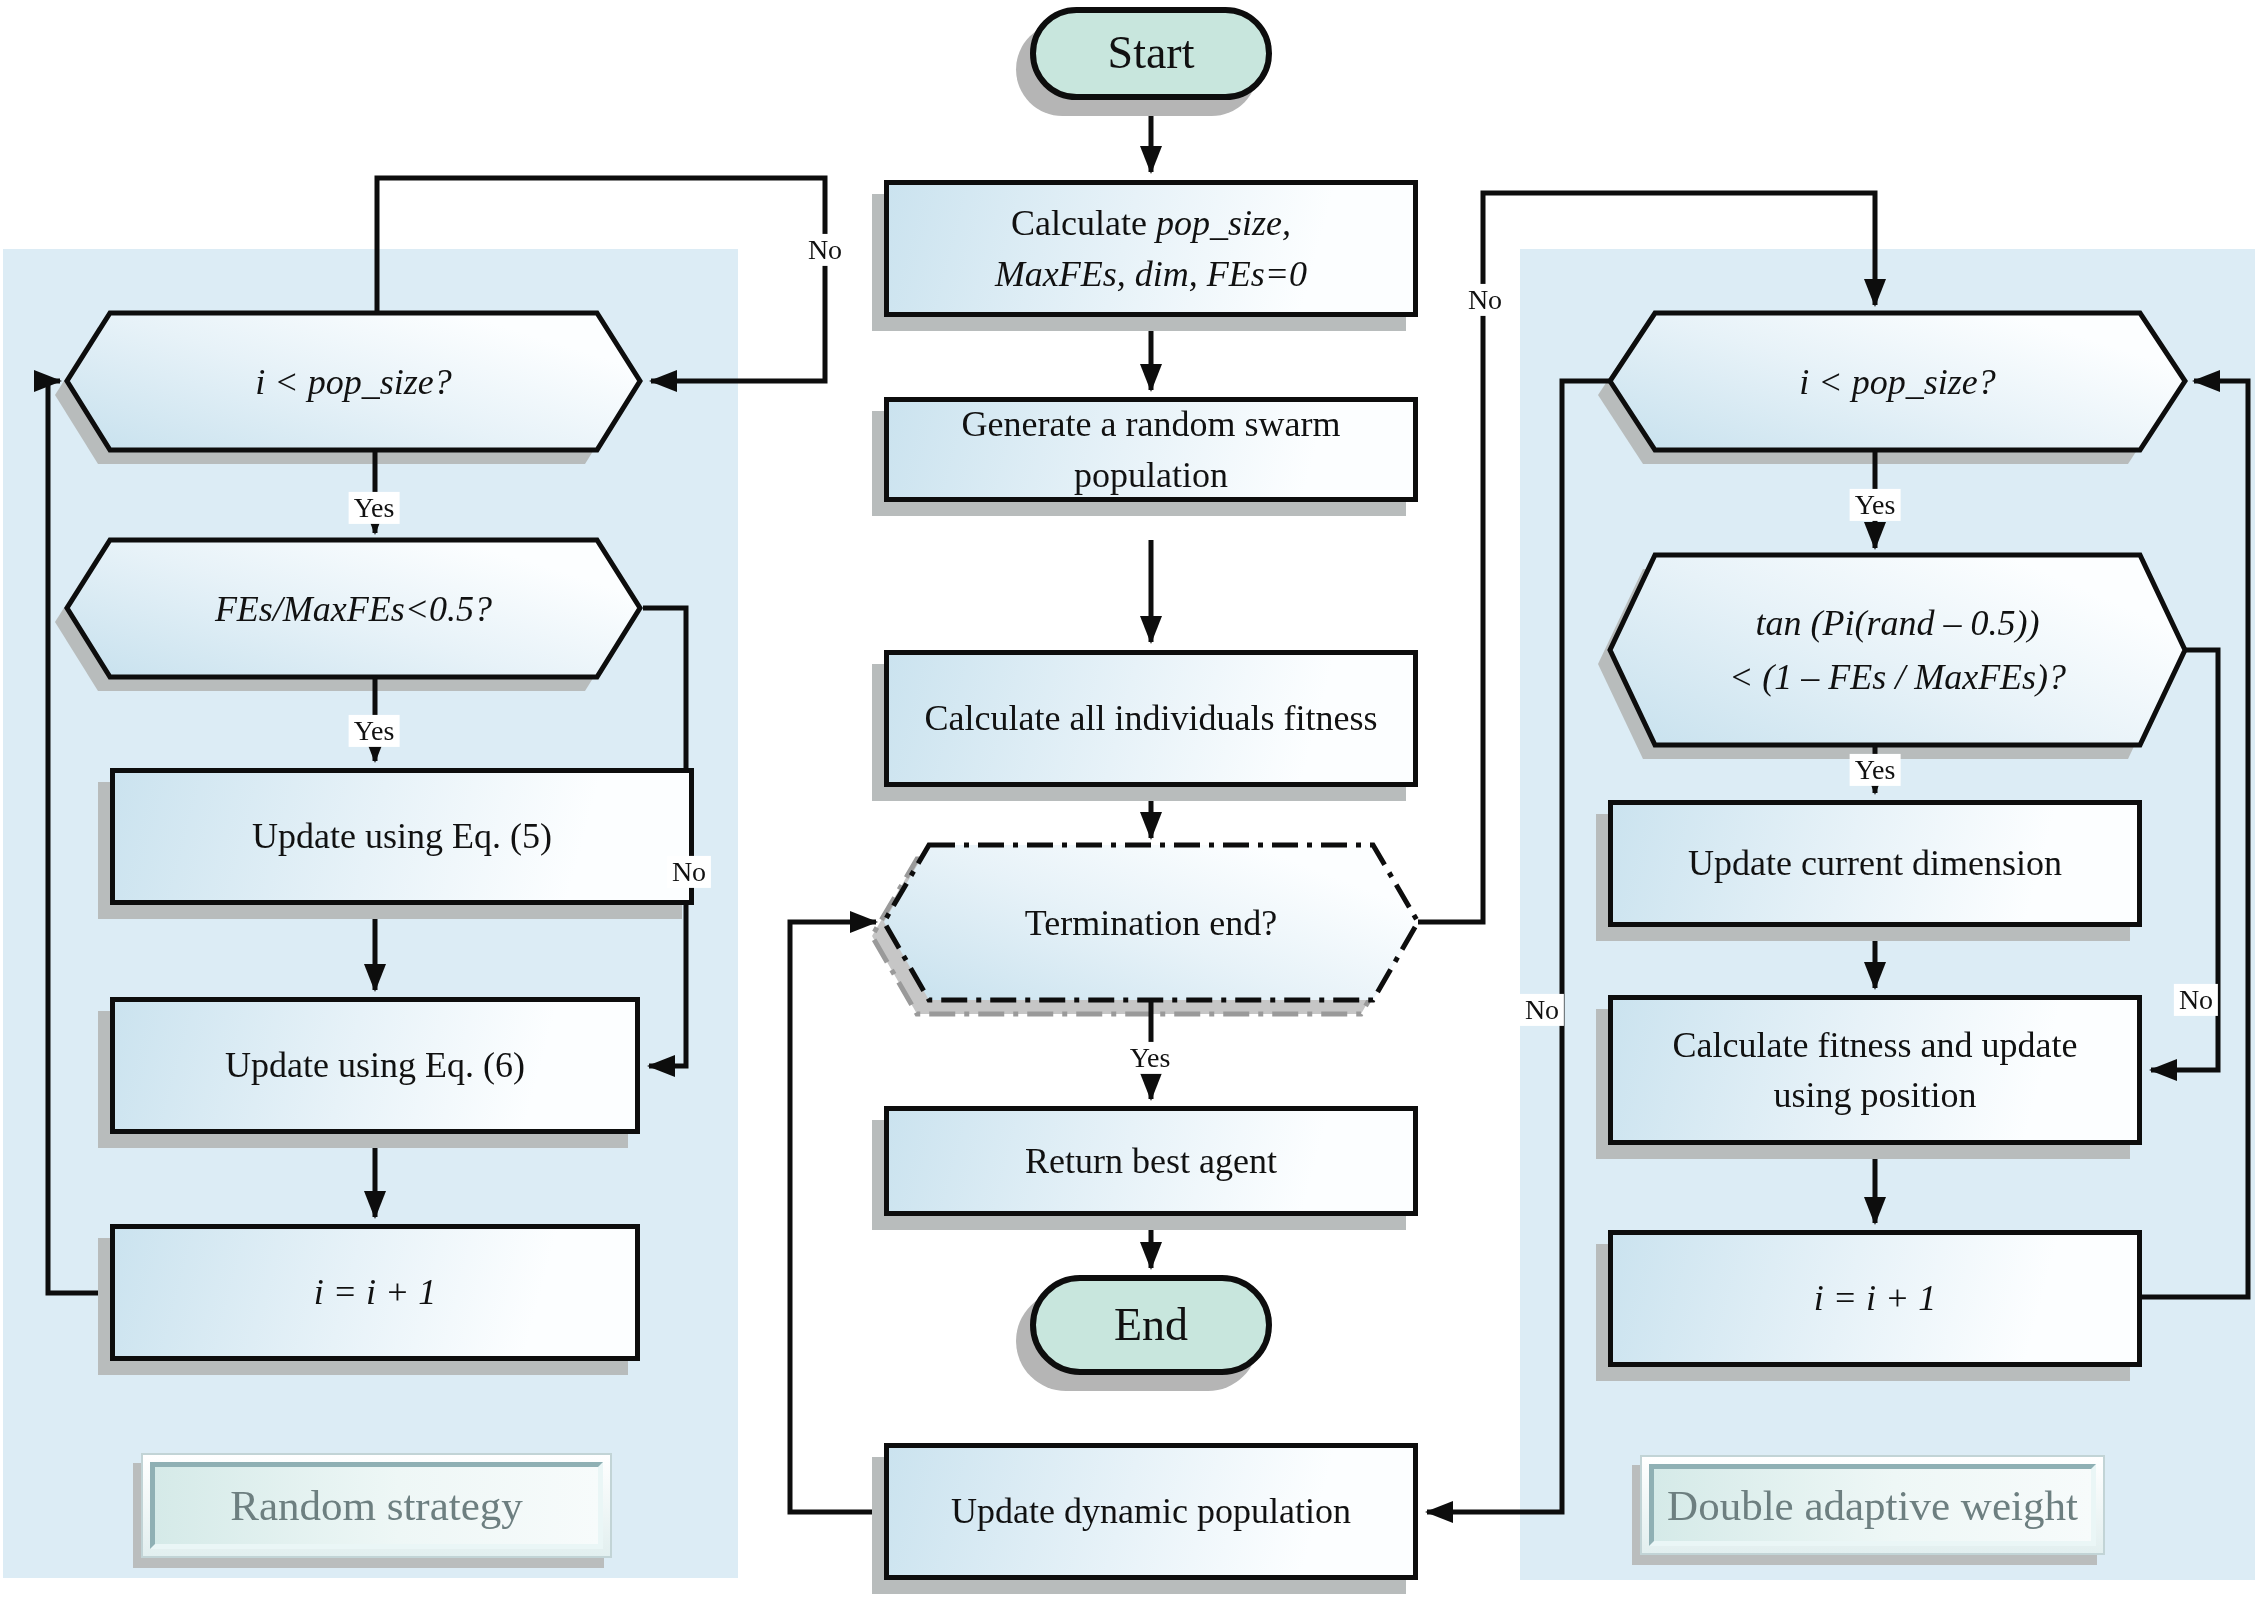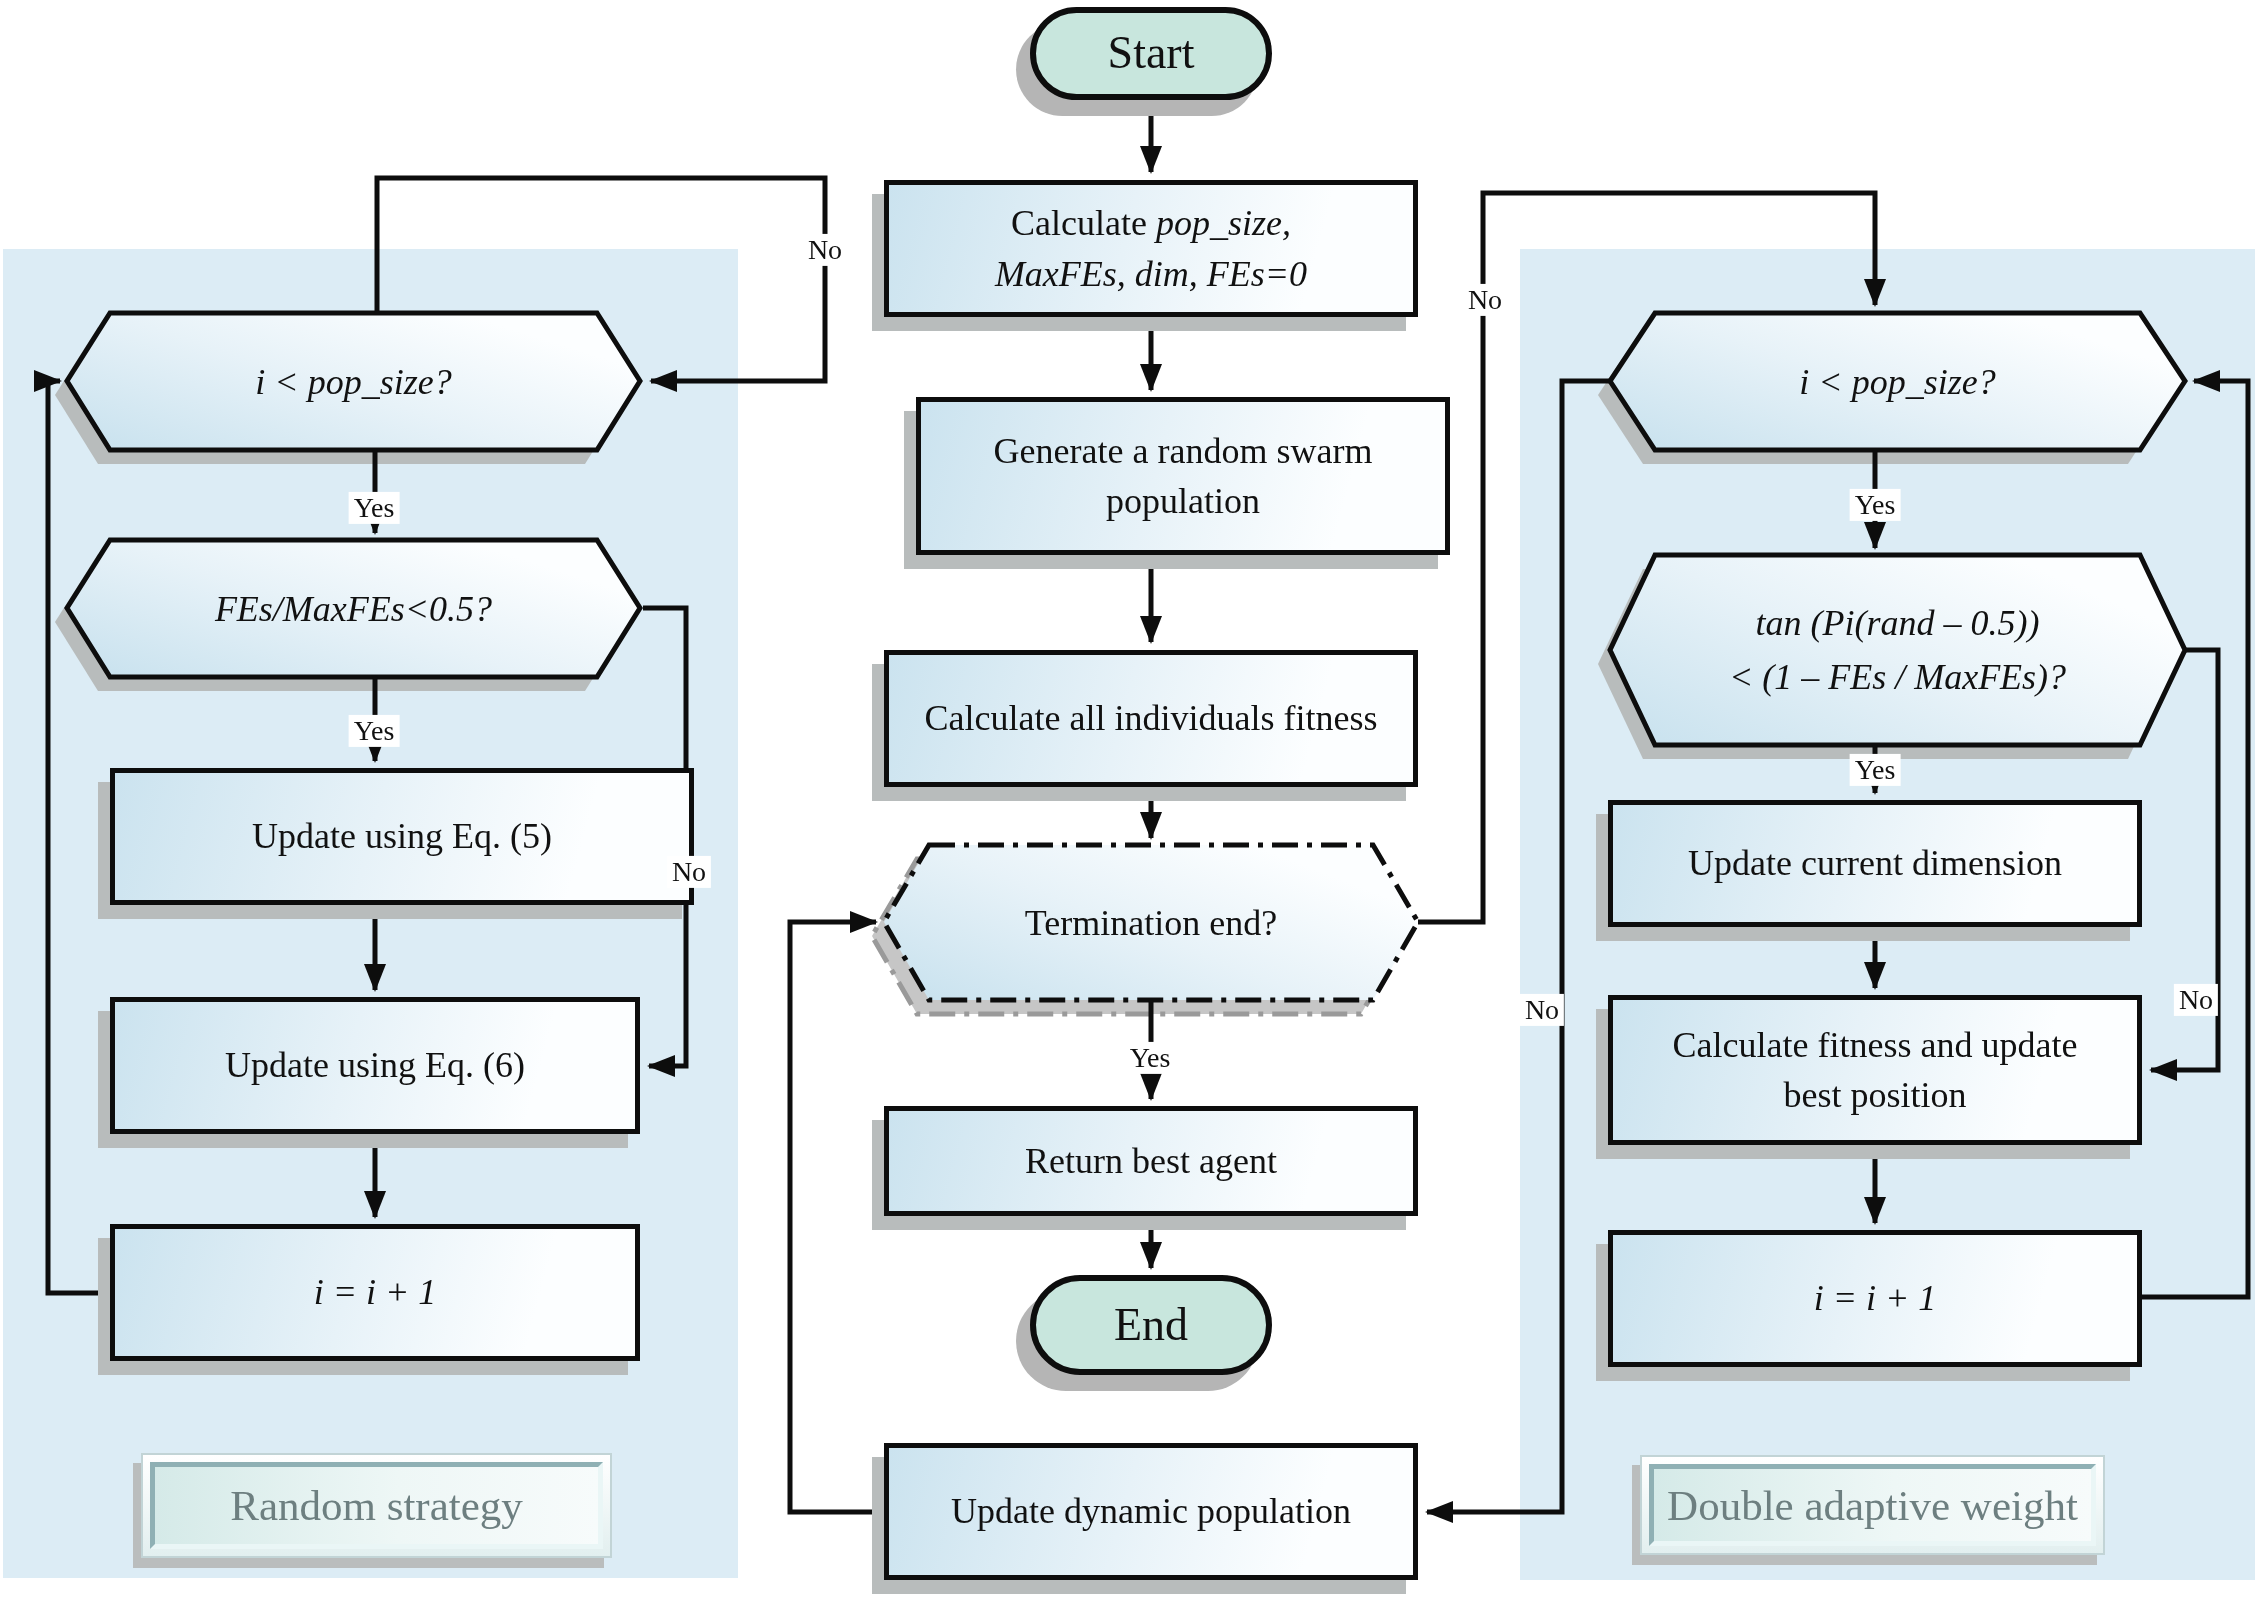--- a/index.html
+++ b/index.html
@@ -105,21 +105,21 @@
     <span>Start</span>
   </div>
 
   <div class="node" style="left:884px;top:180px;width:534px;height:137px;">
     <div>
       <span>Calculate </span><span class="math">pop_size,</span>
     </div>
     <div class="math">MaxFEs, dim, FEs=0</div>
   </div>
 
-  <div class="node" style="left:884px;top:397px;width:534px;height:158px;padding:0 50px;margin-left:32px;">
+  <div class="node" style="left:884px;top:397px;width:534px;height:105px;padding:0 50px;">
     <span>Generate a random swarm population</span>
   </div>
 
   <div class="node" style="left:884px;top:650px;width:534px;height:137px;">
     <span>Calculate all individuals fitness</span>
   </div>
 
   <div class="hex-label" style="left:884px;top:845px;width:534px;height:155px;">
     <span>Termination end?</span>
   </div>
@@ -156,21 +156,21 @@
   <div class="hex-label math" style="left:1655px;top:313px;width:485px;height:137px;">i &lt;  pop_size?</div>
   <div class="hex-label math" style="left:1655px;top:555px;width:485px;height:190px;">
     <div>tan (Pi(rand – 0.5))</div>
     <div>&lt;  (1 – FEs / MaxFEs)?</div>
   </div>
 
   <div class="node" style="left:1608px;top:800px;width:534px;height:127px;">
     <span>Update current dimension</span>
   </div>
   <div class="node" style="left:1608px;top:995px;width:534px;height:150px;padding:0 30px;">
-    <span>Calculate fitness and update best position</span>
+    <span>Calculate fitness and update using position</span>
   </div>
   <div class="node math" style="left:1608px;top:1230px;width:534px;height:137px;">
     <span>i = i + 1</span>
   </div>
 
   <div class="title-btn" style="left:1640px;top:1455px;width:465px;height:100px;">
     <div class="title-btn-inner">Double adaptive weight</div>
   </div>
 
   <span class="edge-label" style="left:374px;top:508px;">Yes</span>

